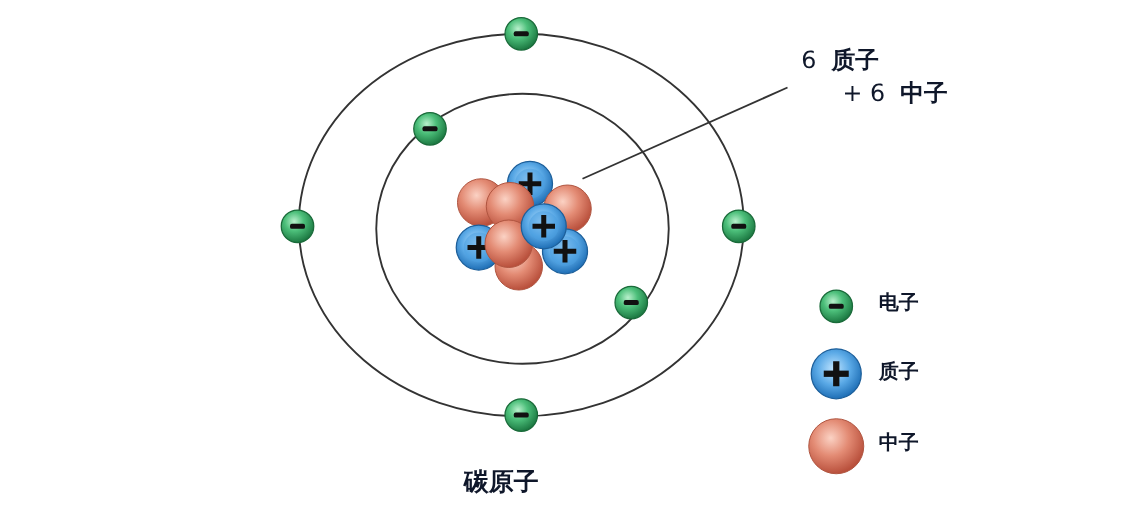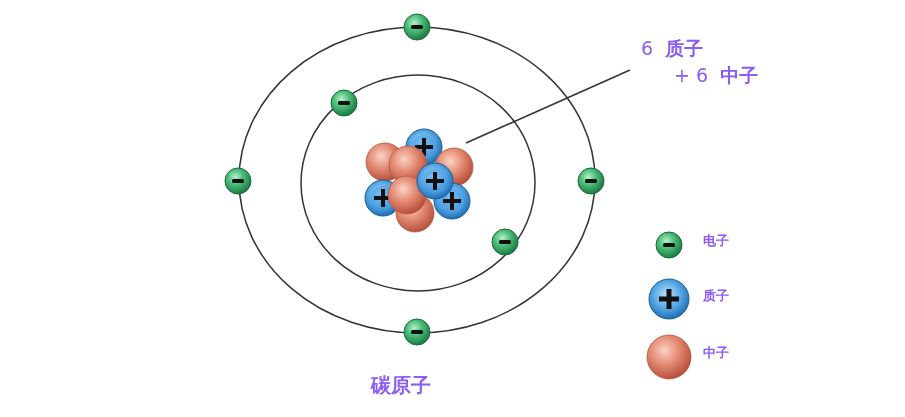--- a/index.html
+++ b/index.html
@@ -1,21 +1,21 @@
 <!DOCTYPE html>
 <html><head>
   <meta charset="utf-8">
   <style>
     html, body { margin: 0; padding: 0; background: #ffffff; }
     body { width: 905px; height: 417px; position: relative; overflow: hidden; font-family: "DejaVu Sans", sans-serif; }
     svg#diagram { position: absolute; left: 0; top: 0; }
-    .label { position: absolute; color: #8b5cf6; font-weight: bold; white-space: nowrap; }
+    .label { position: absolute; color: #0f172a; font-weight: bold; white-space: nowrap; }
     .callout { font-size: 19px; line-height: 25px; font-weight: normal; }
     .callout b { font-weight: bold; }
-    .legend-text { font-size: 13px; }
+    .legend-text { font-size: 16px; }
     .title { font-size: 20px; text-align: right; }
   </style>
 </head>
 <body>
 
 <svg id="diagram" width="905" height="417" viewBox="0 0 905 417">
   <defs>
     <radialGradient id="gElectron" cx="40%" cy="35%" r="65%">
       <stop offset="0%" stop-color="#b9f0cc"></stop>
       <stop offset="45%" stop-color="#4cbf7a"></stop>

